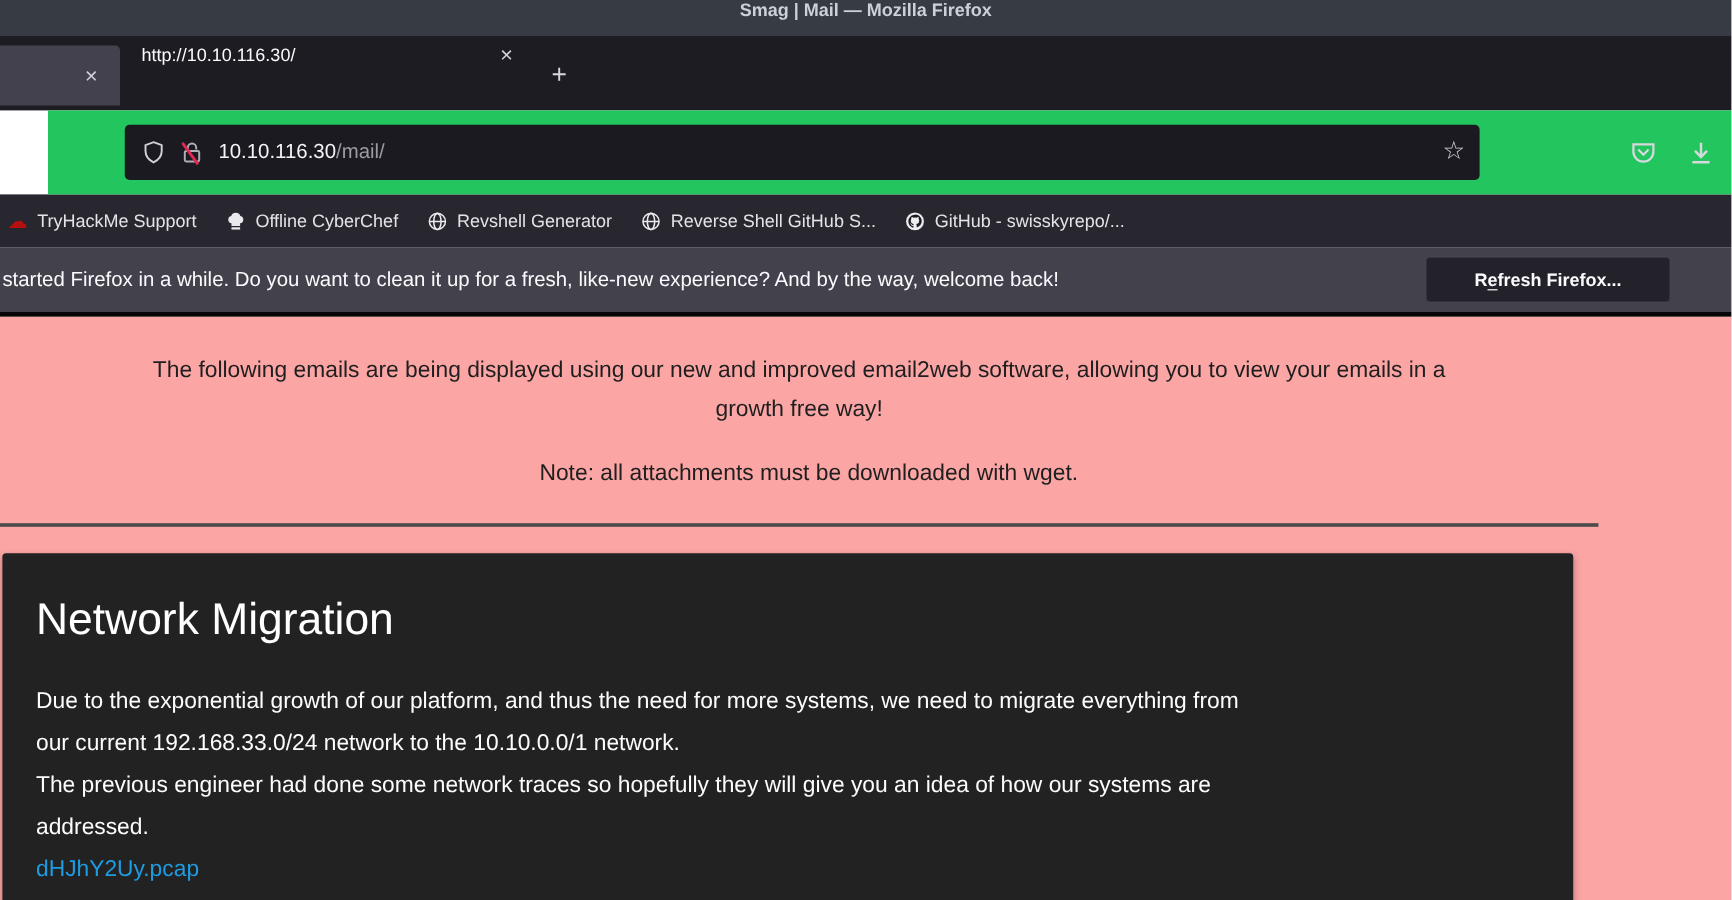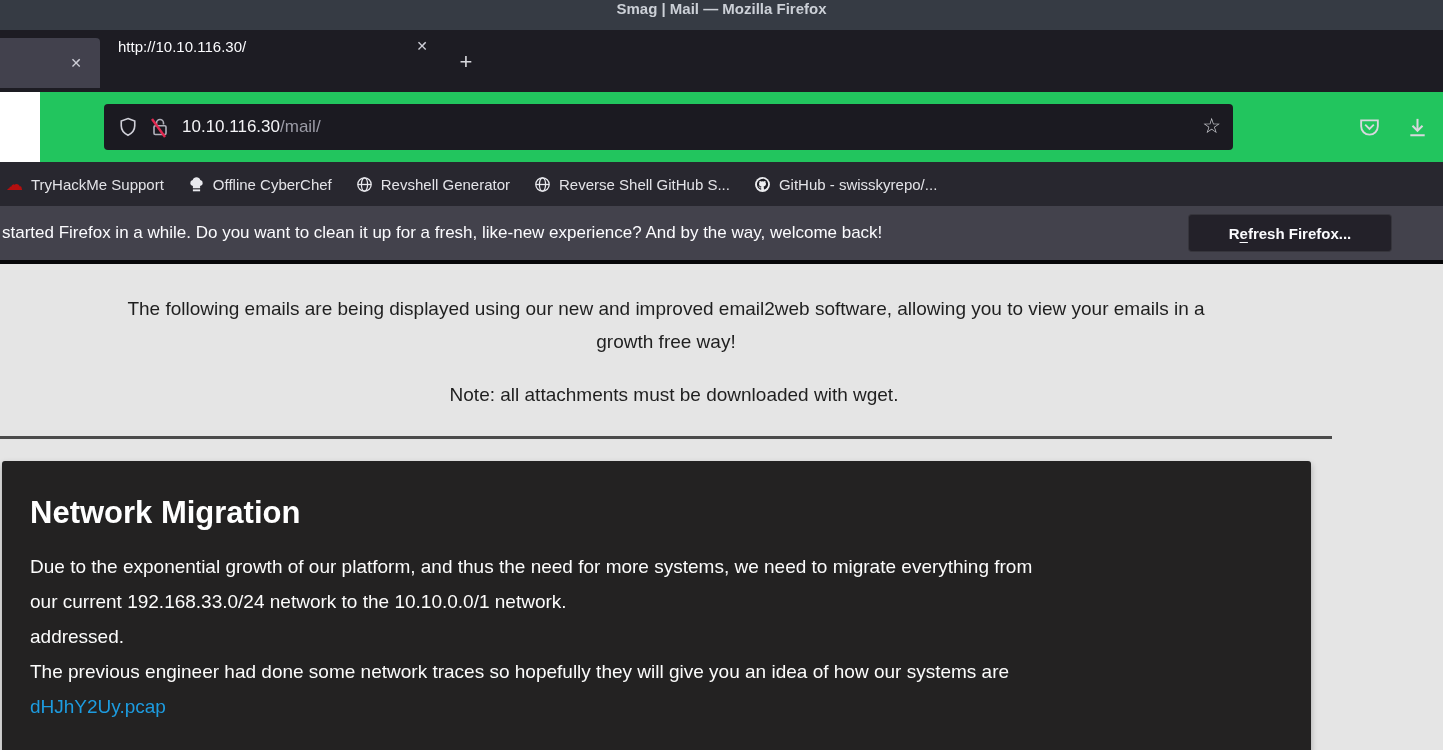--- a/index.html
+++ b/index.html
@@ -56,31 +56,31 @@
               flex:0 0 auto; white-space:nowrap; overflow:hidden; }
   .refresh-btn { position:absolute; right:51px; top:8px; width:204px; height:38px;
                  background:#232129; border:1px solid rgba(255,255,255,0.09);
                  border-radius:4px; color:#fbfbfe; font-size:15px; font-weight:bold;
                  font-family:"Liberation Sans", sans-serif;
                  display:flex; align-items:center; justify-content:center; }
   .accesskey { text-decoration:underline; text-underline-offset:3px; }
   .chrome-sep { height:4px; background:#060608; flex:0 0 auto; }
 
   
-  .content { background:#e5e5e5; flex:1 1 auto; color:#1f1f1f; font-size:19px;
+  .content { background:#fca5a5; flex:1 1 auto; color:#1f1f1f; font-size:19px;
              overflow:hidden; }
   .page-inner { width:1332px; }
   .intro { margin-top:28px; text-align:center; line-height:33px; }
   .note-line { margin-top:26px; text-align:center;margin-left:16px; }
   .divider { margin:30px 0 0 0; border:none; border-top:3px solid #4b4b4b;
              width:1332px; }
   .card { margin:22px 0 0 2px; width:1309px; min-height:300px; background:#232222;
           border-radius:3px; padding:20px 28px 60px;
           box-shadow:0 3px 6px rgba(0,0,0,0.28); }
-  .card-title { font-size:31px; font-weight:700; color:#ffffff; margin:14px 0 18px; }
+  .card-title { font-size:37px; font-weight:400; color:#ffffff; margin:14px 0 30px; }
   .card-line { font-size:19px; line-height:35px; color:#fcfcfc; }
   .attachment-link { color:#1d9ce0; font-size:19px; line-height:35px;
                      text-decoration:none; display:inline-block; }
   svg { display:block; }
 </style>
 </head>
 <body>
 
 <div class="window">
 
@@ -194,20 +194,20 @@
       <div class="intro">
         <div>The following emails are being displayed using our new and improved email2web software, allowing you to view your emails in a</div>
         <div>growth free way!</div>
       </div>
       <div class="note-line">Note: all attachments must be downloaded with wget.</div>
       <hr class="divider">
       <div class="card">
         <div class="card-title">Network Migration</div>
         <div class="card-line">Due to the exponential growth of our platform, and thus the need for more systems, we need to migrate everything from</div>
         <div class="card-line">our current 192.168.33.0/24 network to the 10.10.0.0/1 network.</div>
+        <div class="card-line">The previous engineer had done some network traces so hopefully they will give you an idea of how our systems are</div>
         <div class="card-line">addressed.</div>
-        <div class="card-line">The previous engineer had done some network traces so hopefully they will give you an idea of how our systems are</div>
         <a class="attachment-link" href="#">dHJhY2Uy.pcap</a>
       </div>
     </div>
   </div>
 
 </div>
 
 </body></html>

